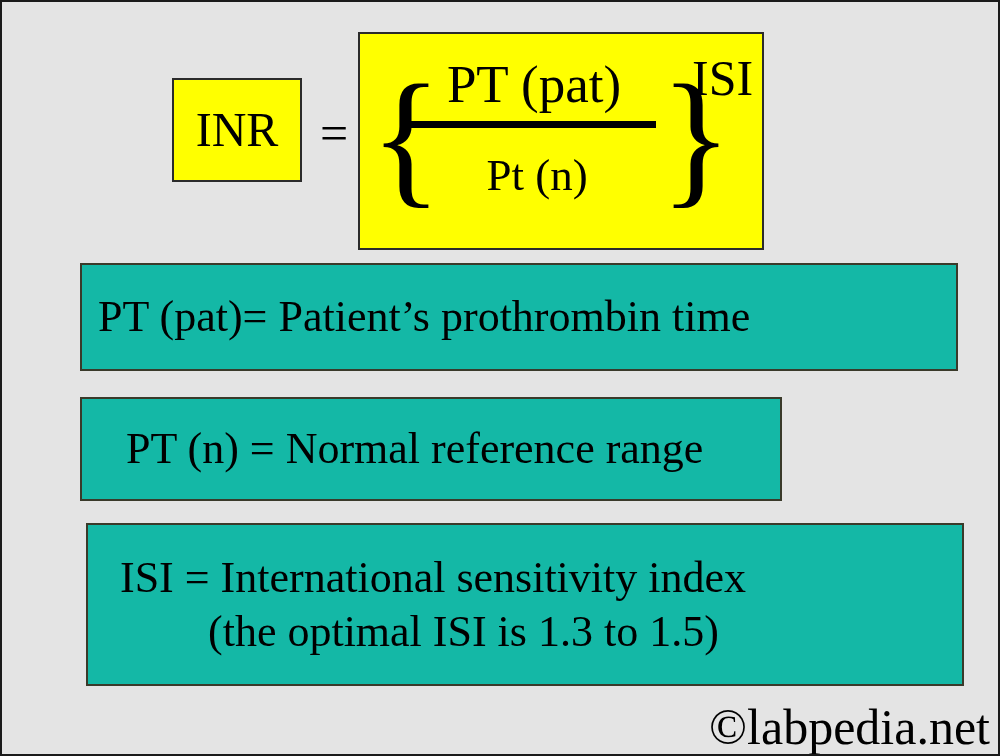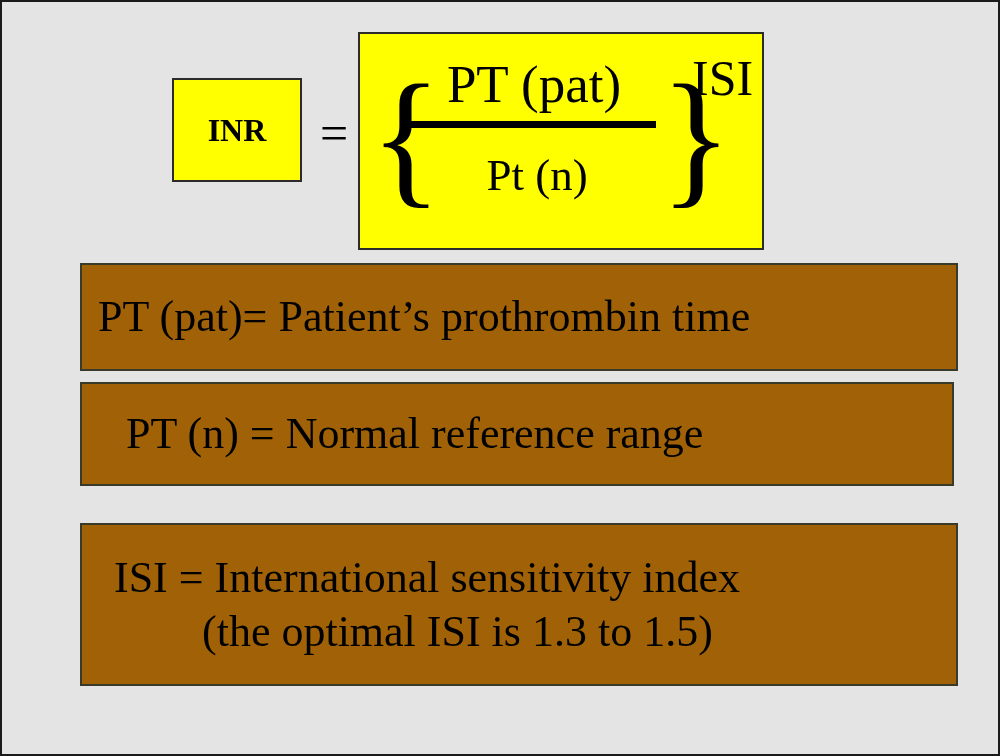--- a/index.html
+++ b/index.html
@@ -27,24 +27,24 @@
     width: 130px;
     height: 104px;
     background: #ffff00;
     border: 2px solid #2b2b2b;
     box-sizing: border-box;
     display: flex;
     align-items: center;
     justify-content: center;
   }
   #inr-box .label {
-    font-size: 32px;
+    font-size: 48px;
     line-height: 1;
     letter-spacing: 0px;
-    font-weight: 700;
+    font-weight: 400;
   }
 
   
   #equals {
     position: absolute;
     left: 310px;
     top: 103px;
     width: 44px;
     height: 56px;
     display: flex;
@@ -107,45 +107,45 @@
     left: 332px;
     top: 19px;
     font-size: 50px;
     line-height: 1;
     white-space: nowrap;
   }
 
   
   .def-box {
     position: absolute;
-    background: #a16207;
+    background: #14b8a6;
     border: 2px solid #3a3a2a;
     box-sizing: border-box;
     display: flex;
     flex-direction: column;
     justify-content: center;
   }
   .def-box .line {
     white-space: nowrap;
     font-size: 44px;
     line-height: 1.22;
   }
 
   #def-box-1 {
     left: 78px; top: 261px; width: 878px; height: 108px;
   }
   #def-box-1 .line { padding-left: 16px; }
 
   #def-box-2 {
-    left: 78px; top: 380px; width: 874px; height: 104px;
+    left: 78px; top: 395px; width: 702px; height: 104px;
   }
   #def-box-2 .line { padding-left: 44px; }
 
   #def-box-3 {
-    left: 78px; top: 521px; width: 878px; height: 163px;
+    left: 84px; top: 521px; width: 878px; height: 163px;
   }
   #def-box-3 .line-1 { padding-left: 32px; }
   #def-box-3 .line-2 { padding-left: 120px; }
 
   
   #watermark {
     position: absolute;
     right: 8px;
     bottom: 2px;
     font-size: 50px;
@@ -181,14 +181,15 @@
 
   <div id="def-box-2" class="def-box">
     <div class="line">PT (n)   = Normal reference range</div>
   </div>
 
   <div id="def-box-3" class="def-box">
     <div class="line line-1">ISI = International sensitivity index</div>
     <div class="line line-2">(the optimal ISI is 1.3 to 1.5)</div>
   </div>
 
+  <div id="watermark">©labpedia.net</div>
 
 </div>
 
 </body></html>

